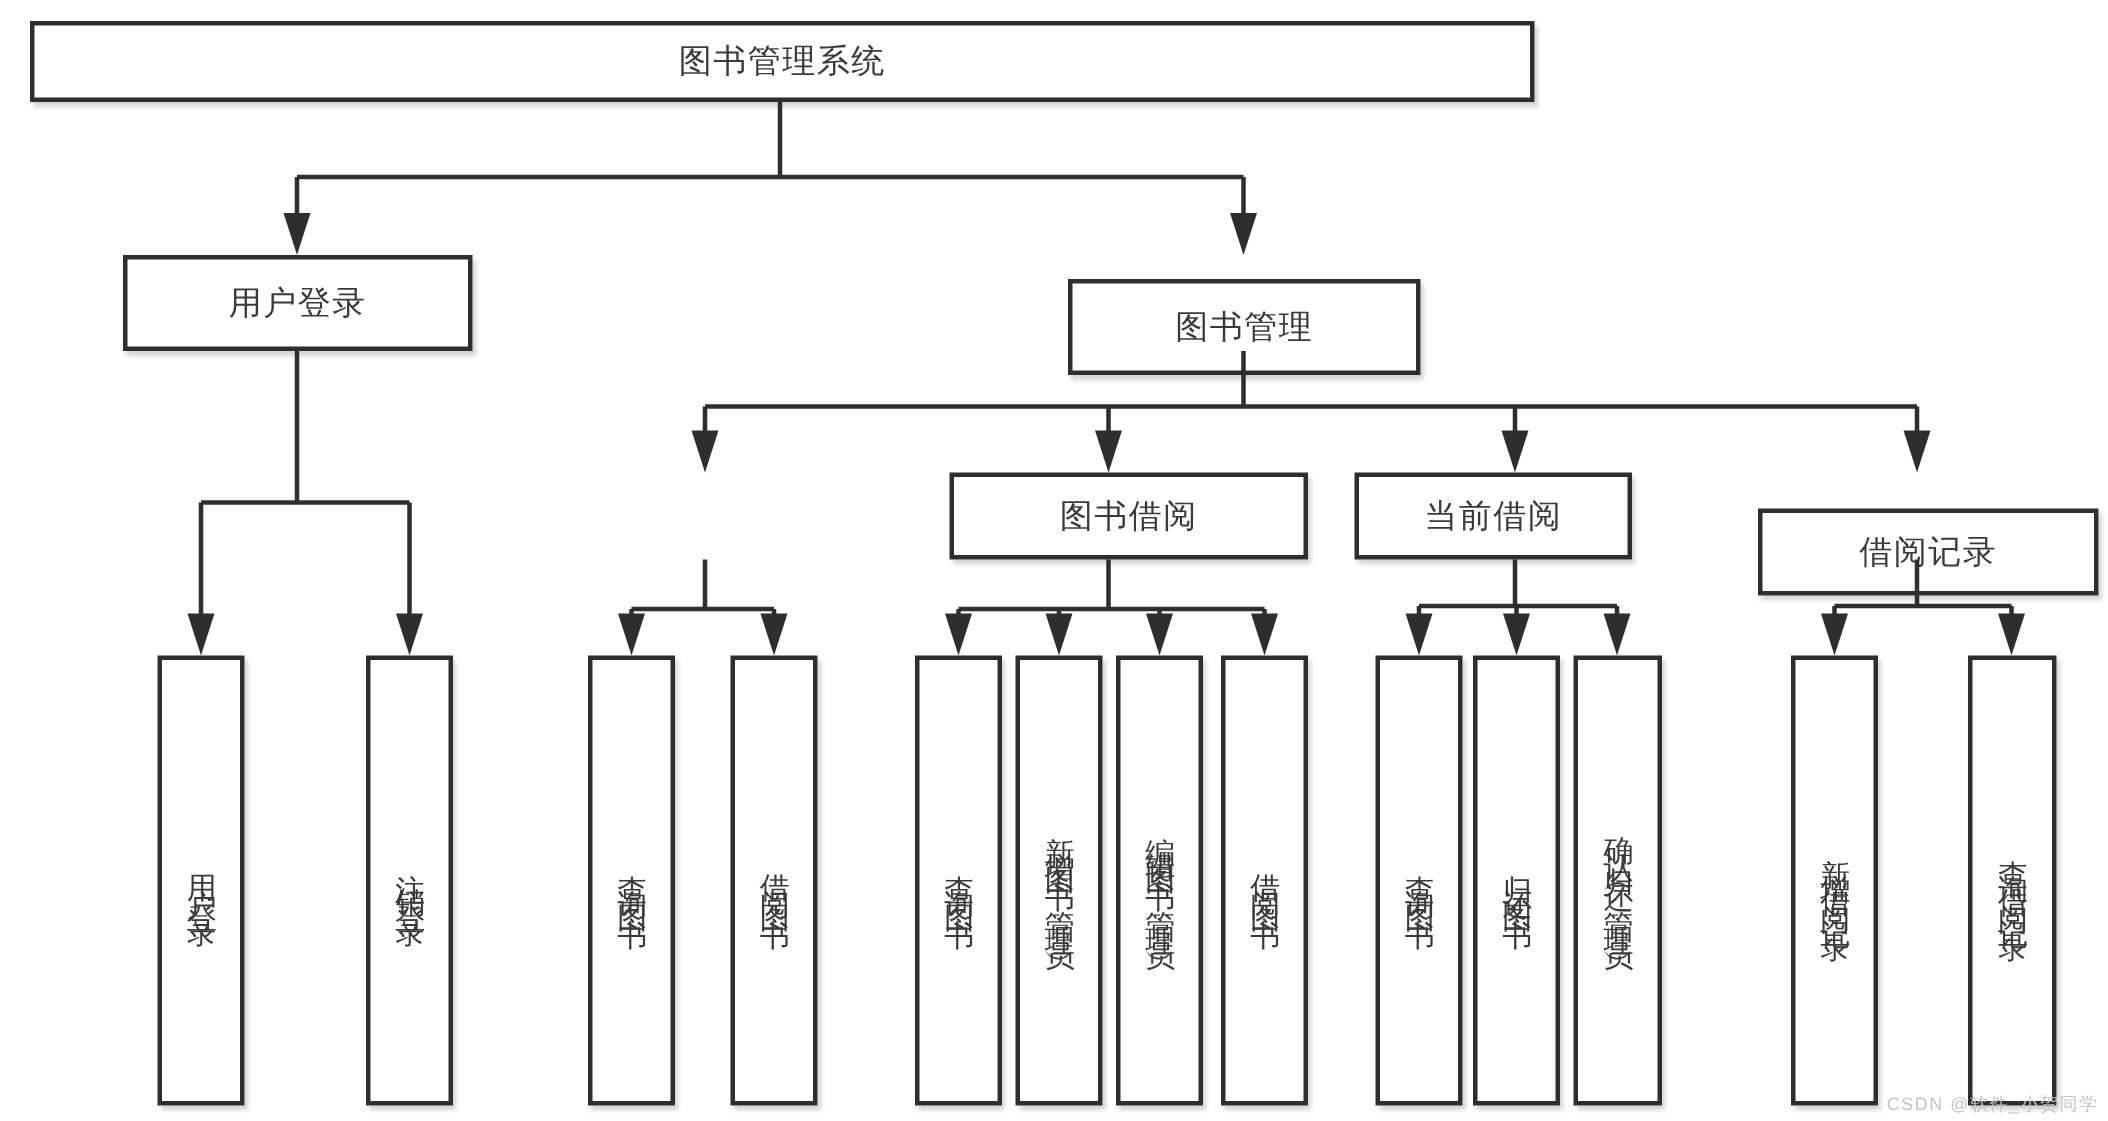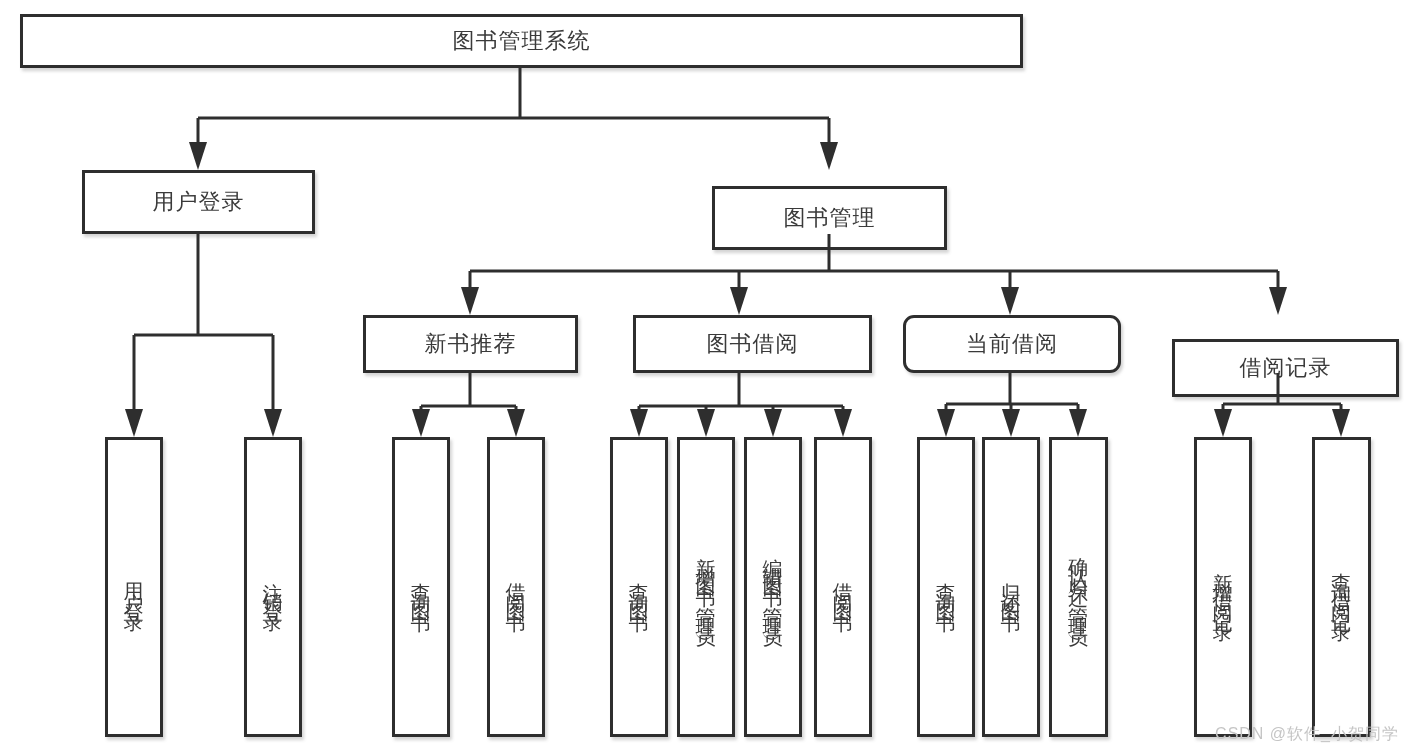--- a/index.html
+++ b/index.html
@@ -43,21 +43,21 @@
     writing-mode: vertical-rl;
     text-orientation: mixed;
     font-size: 20px;
     letter-spacing: 10px;
     line-height: 1;
   }
   .watermark {
     position: absolute;
     right: 6px;
     bottom: 2px;
-    font-size: 16px;
+    font-size: 12px;
     color: #c5c5c5;
     letter-spacing: 1px;
     z-index: 3;
     white-space: nowrap;
   }
 </style>
 </head>
 <body>
 
 <div id="stage">
@@ -92,23 +92,22 @@
       <polygon points="1214,409 1232,409 1223,437"></polygon>
       <polygon points="1332,409 1350,409 1341,437"></polygon>
     </g>
   </svg>
 
   <div class="node h-node" style="left:20px; top:14px; width:1003px; height:54px;">图书管理系统</div>
 
   <div class="node h-node" style="left:82px; top:170px; width:233px; height:64px;">用户登录</div>
   <div class="node h-node" style="left:712px; top:170px; width:235px; height:64px;margin-top:16px;">图书管理</div>
 
-  <div class="node h-node" style="left:363px; top:315px; width:215px; height:58px;">新书推荐</div>
   <div class="node h-node" style="left:633px; top:315px; width:239px; height:58px;">图书借阅</div>
-  <div class="node h-node" style="left:903px; top:315px; width:218px; height:58px;border-radius:11px;">当前借阅</div>
+  <div class="node h-node" style="left:903px; top:315px; width:185px; height:58px;">当前借阅</div>
   <div class="node h-node" style="left:1172px; top:315px; width:227px; height:58px;margin-top:24px;">借阅记录</div>
 
   <div class="node v-node" style="left:105px; top:437px; width:58px; height:300px;">用户登录</div>
   <div class="node v-node" style="left:244px; top:437px; width:58px; height:300px;">注销登录</div>
 
   <div class="node v-node" style="left:392px; top:437px; width:58px; height:300px;">查询图书</div>
   <div class="node v-node" style="left:487px; top:437px; width:58px; height:300px;">借阅图书</div>
 
   <div class="node v-node" style="left:610px; top:437px; width:58px; height:300px;">查询图书</div>
   <div class="node v-node" style="left:677px; top:437px; width:58px; height:300px;">新增图书（管理员）</div>

